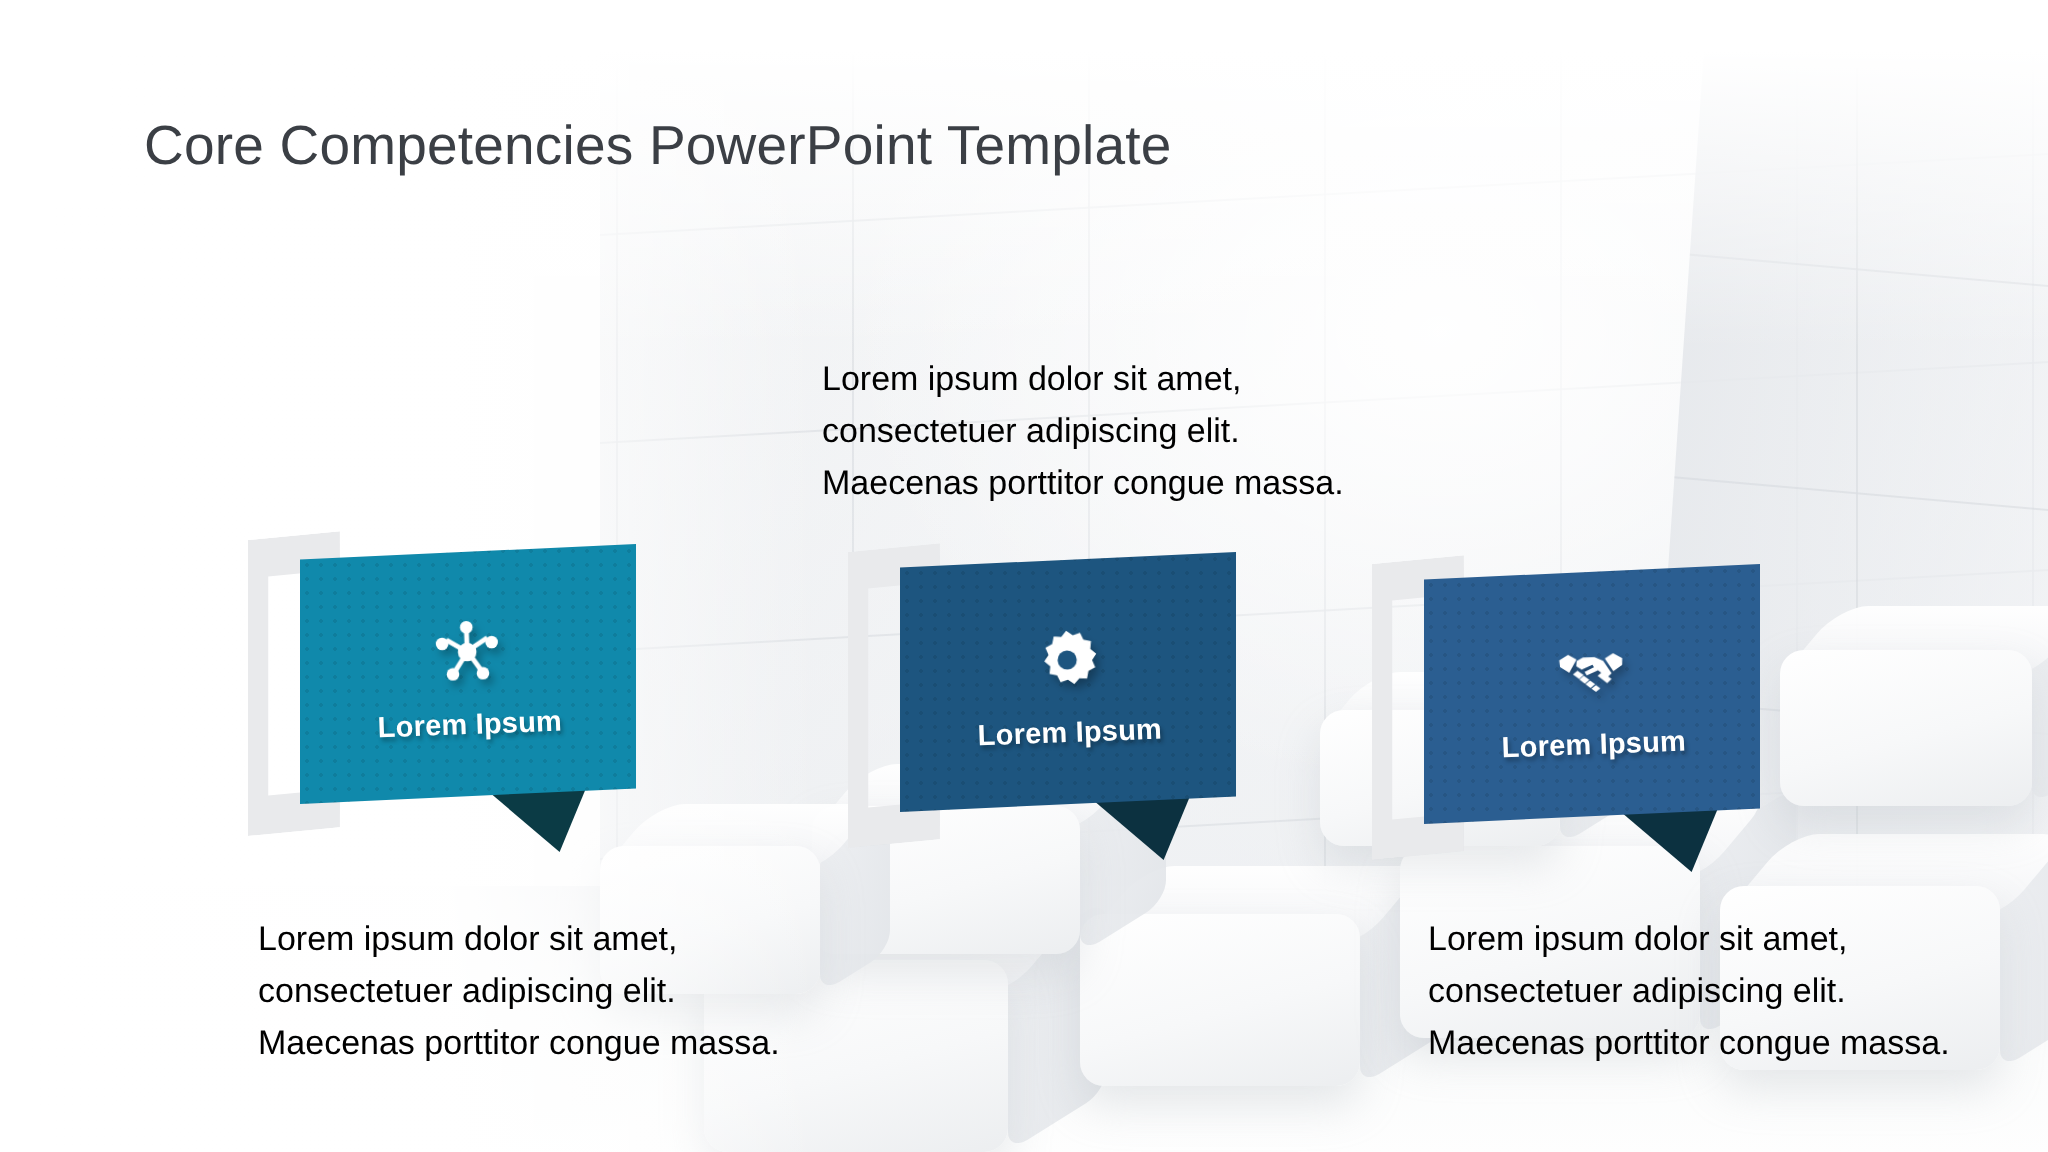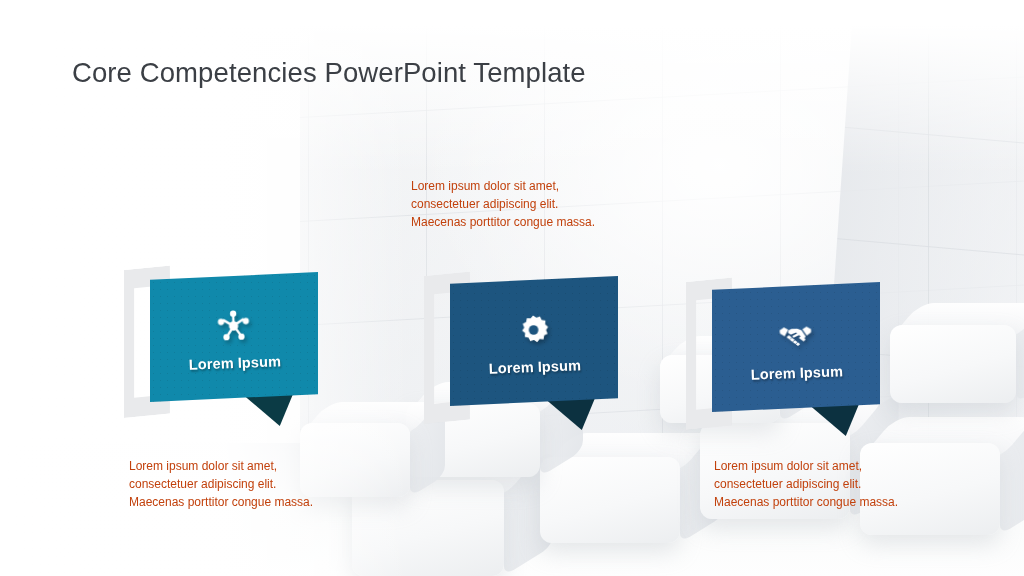--- a/index.html
+++ b/index.html
@@ -96,21 +96,21 @@
   
   .title {
     position:absolute; left:72px; top:32px;
     font-size:27.5px; font-weight:400; color:#3b3f45;
     letter-spacing:.1px; white-space:nowrap;
   }
 
   
   .para {
     position:absolute;
-    font-size:12px; line-height:1.52; color:#c2410c;
+    font-size:17px; line-height:1.52; color:#000000;
     white-space:pre-line;
   }
   #para-top    { left:411px; top:152px; }
   #para-left   { left:129px; top:432px; }
   #para-right  { left:714px; top:432px; }
 
   
   .card-unit { position:absolute; }
 
   

